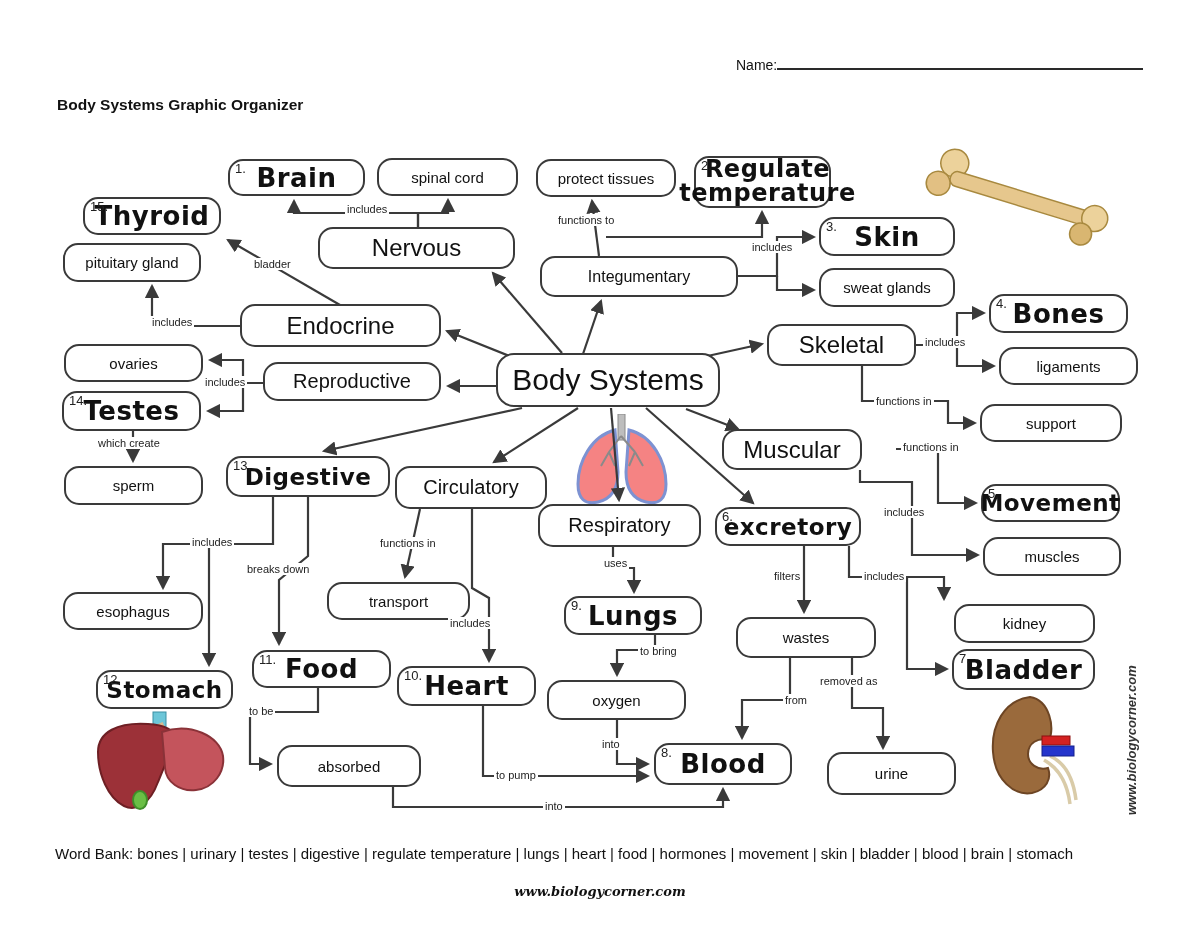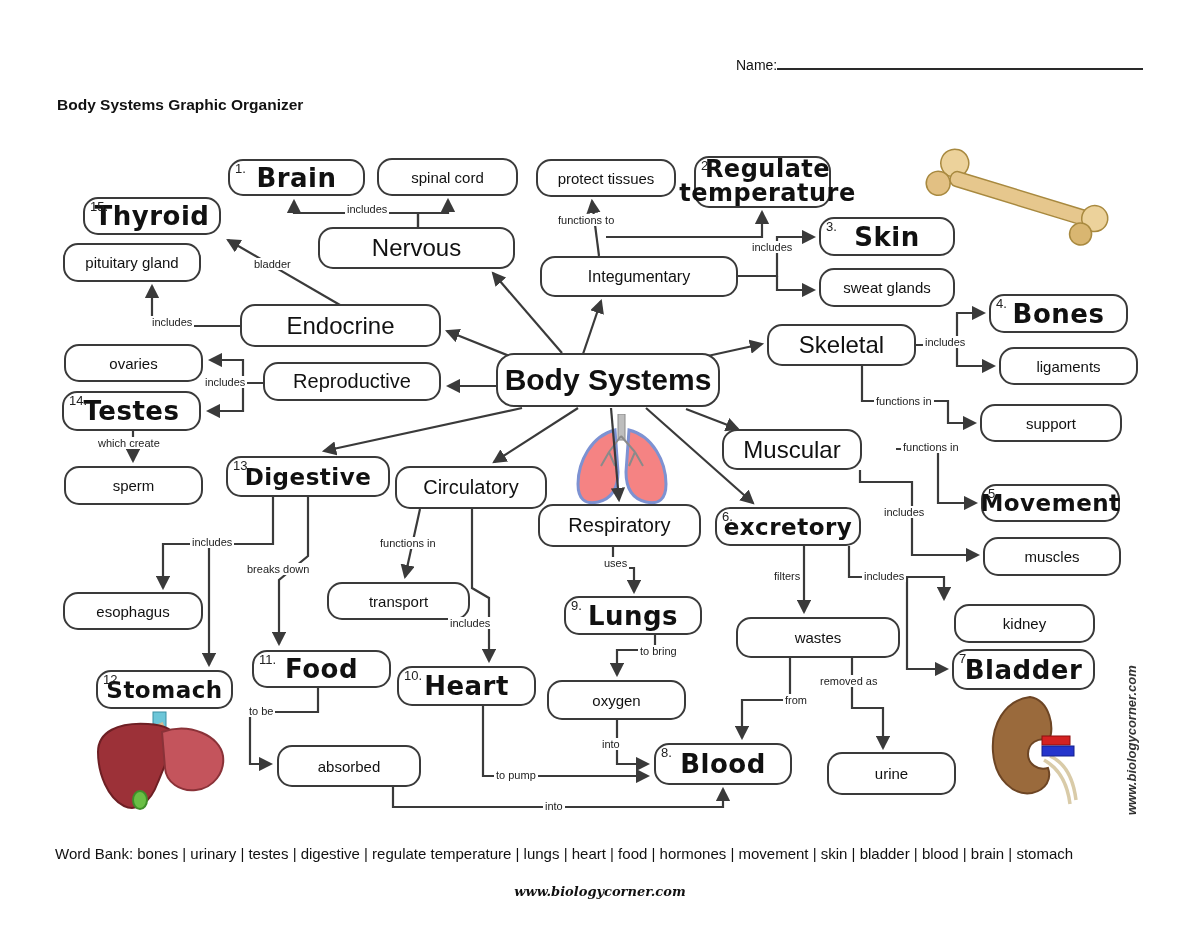--- a/index.html
+++ b/index.html
@@ -5,21 +5,21 @@
   html,body{margin:0;padding:0;background:#fff;}
   body{width:1200px;height:929px;position:relative;overflow:hidden;
        font-family:"Liberation Sans",sans-serif;color:#111;}
   
   .node{position:absolute;background:#fff;border:2.5px solid #3a3a3a;border-radius:15px;
         display:flex;align-items:center;justify-content:center;z-index:3;box-sizing:border-box;}
   .node .num{position:absolute;top:0px;left:5px;font-size:13px;color:#222;font-weight:400;}
   .lbl{font-size:15px;white-space:nowrap;}
   .lbl-md{font-size:20px;white-space:nowrap;}
   .lbl-lg{font-size:24px;white-space:nowrap;}
-  .lbl-xl{font-size:30px;white-space:nowrap;font-weight:bold;}
+  .lbl-xl{font-size:30px;white-space:nowrap;}
   .hw{font-family:"DejaVu Sans",sans-serif;font-weight:700;font-size:26px;white-space:nowrap;
       letter-spacing:.5px;}
   .hw-sm{font-size:23px;}
   .hw-wrap{white-space:normal;line-height:.98;text-align:center;padding-left:10px;font-size:24px;}
   
   .elabel{position:absolute;font-size:11px;color:#222;background:#fff;padding:0 2px;
           z-index:4;white-space:nowrap;}
   svg.wires{position:absolute;left:0;top:0;z-index:2;}
   .illus{position:absolute;z-index:1;}
   .title{position:absolute;left:57px;top:96px;font-size:15.5px;font-weight:700;}
@@ -219,21 +219,21 @@
 <div class="node" style="left:954px;top:604px;width:141px;height:39px">
     <span class="lbl">kidney</span>
   </div>
 <div class="node" style="left:327px;top:582px;width:143px;height:38px">
     <span class="lbl">transport</span>
   </div>
 <div class="node" style="left:564px;top:596px;width:138px;height:39px">
     <span class="num">9.</span>
     <span class="hw">Lungs</span>
   </div>
-<div class="node" style="left:736px;top:617px;width:164px;height:41px">
+<div class="node" style="left:736px;top:617px;width:140px;height:41px">
     <span class="lbl">wastes</span>
   </div>
 <div class="node" style="left:952px;top:649px;width:143px;height:41px">
     <span class="num">7.</span>
     <span class="hw">Bladder</span>
   </div>
 <div class="node" style="left:252px;top:650px;width:139px;height:38px">
     <span class="num">11.</span>
     <span class="hw">Food</span>
   </div>

